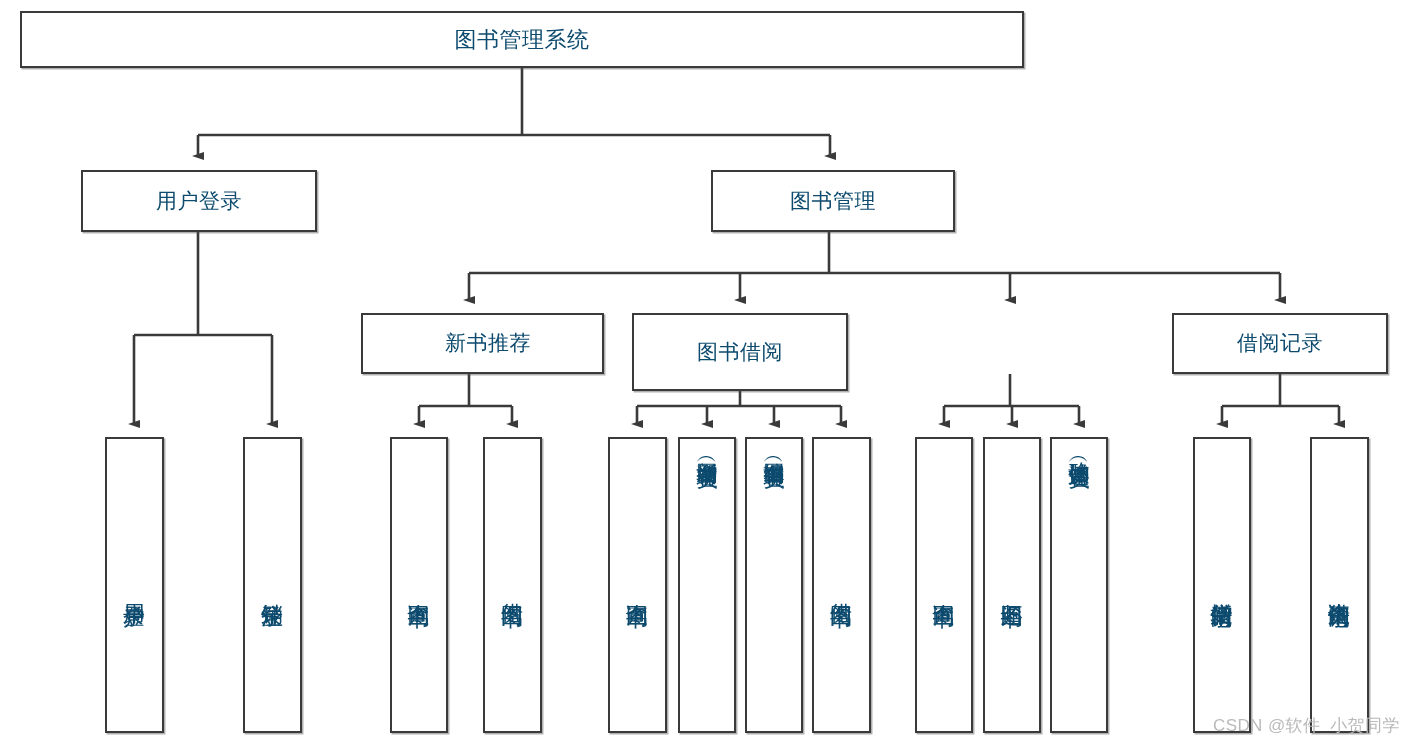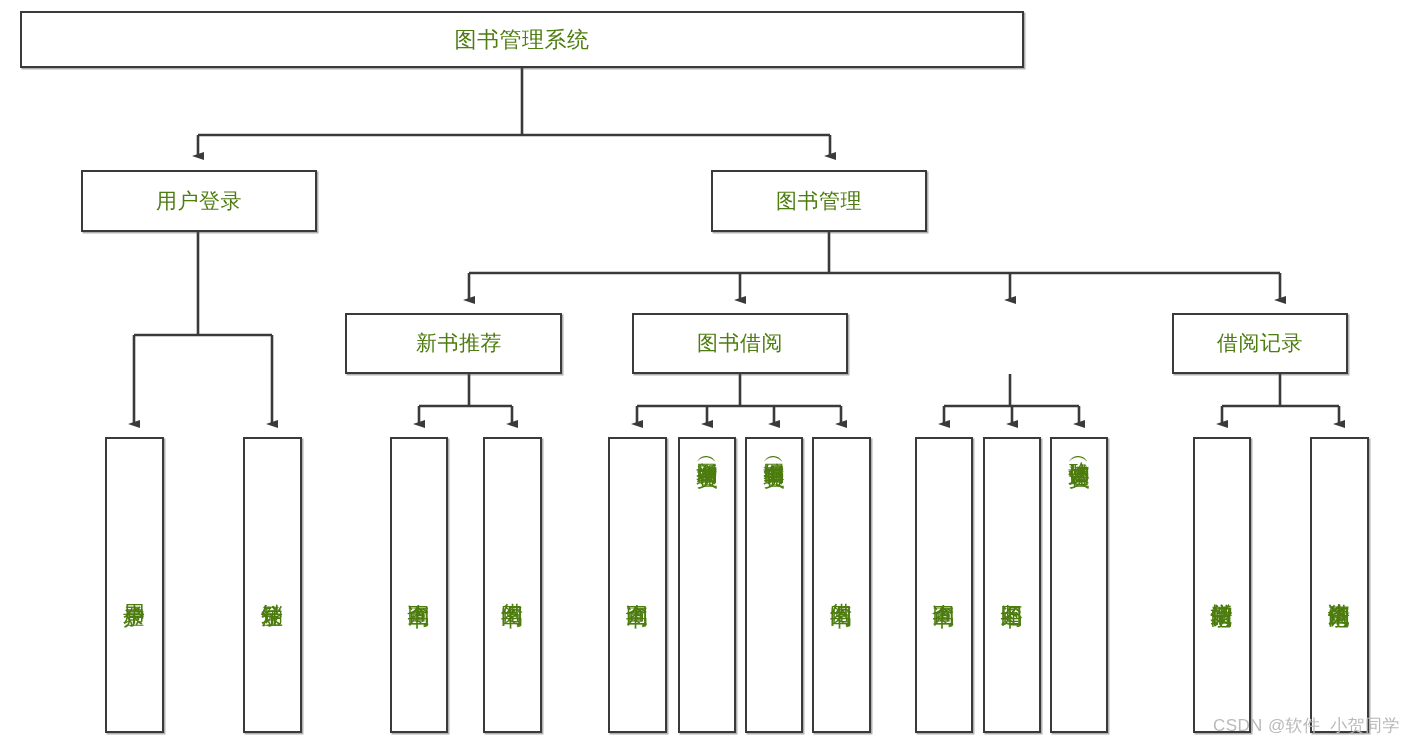--- a/index.html
+++ b/index.html
@@ -26,21 +26,21 @@
     pointer-events: none;
   }
   .node {
     position: absolute;
     box-sizing: border-box;
     background: #ffffff;
     border: 2px solid #3a3a3a;
     display: flex;
     align-items: center;
     justify-content: center;
-    color: #4d7c0f;
+    color: #0c4a6e;
     box-shadow: 1.5px 1.5px 0 rgba(80,80,80,0.45);
   }
   .node .label {
     display: block;
     text-align: center;
     line-height: 1.16;
     white-space: nowrap;
   }
   
   .node.horiz .label {
@@ -128,31 +128,31 @@
     </g>
   </svg>
 
   <div class="node horiz title" style="left:20px; top:11px; width:1004px; height:57px;">
     <span class="label">图书管理系统</span>
   </div>
 
   <div class="node horiz" style="left:81px; top:170px; width:236px; height:62px;">
     <span class="label">用户登录</span>
   </div>
-  <div class="node horiz" style="left:711px; top:170px; width:216px; height:62px;align-items:center;">
+  <div class="node horiz" style="left:711px; top:170px; width:244px; height:62px;align-items:center;">
     <span class="label">图书管理</span>
   </div>
 
-  <div class="node horiz" style="left:345px; top:313px; width:217px; height:61px;padding-left:11px;">
+  <div class="node horiz" style="left:361px; top:313px; width:243px; height:61px;padding-left:11px;">
     <span class="label">新书推荐</span>
   </div>
-  <div class="node horiz" style="left:632px; top:313px; width:216px; height:61px;">
+  <div class="node horiz" style="left:632px; top:313px; width:216px; height:78px;">
     <span class="label">图书借阅</span>
   </div>
-  <div class="node horiz" style="left:1172px; top:313px; width:176px; height:61px;">
+  <div class="node horiz" style="left:1172px; top:313px; width:216px; height:61px;">
     <span class="label">借阅记录</span>
   </div>
 
   <div class="node vert" style="left:105px; top:437px; width:59px; height:296px; align-items:center;">
     <span class="label">用户登录</span>
   </div>
   <div class="node vert" style="left:243px; top:437px; width:59px; height:296px; align-items:center;">
     <span class="label">注销登录</span>
   </div>
   <div class="node vert" style="left:390px; top:437px; width:58px; height:296px; align-items:center;">

